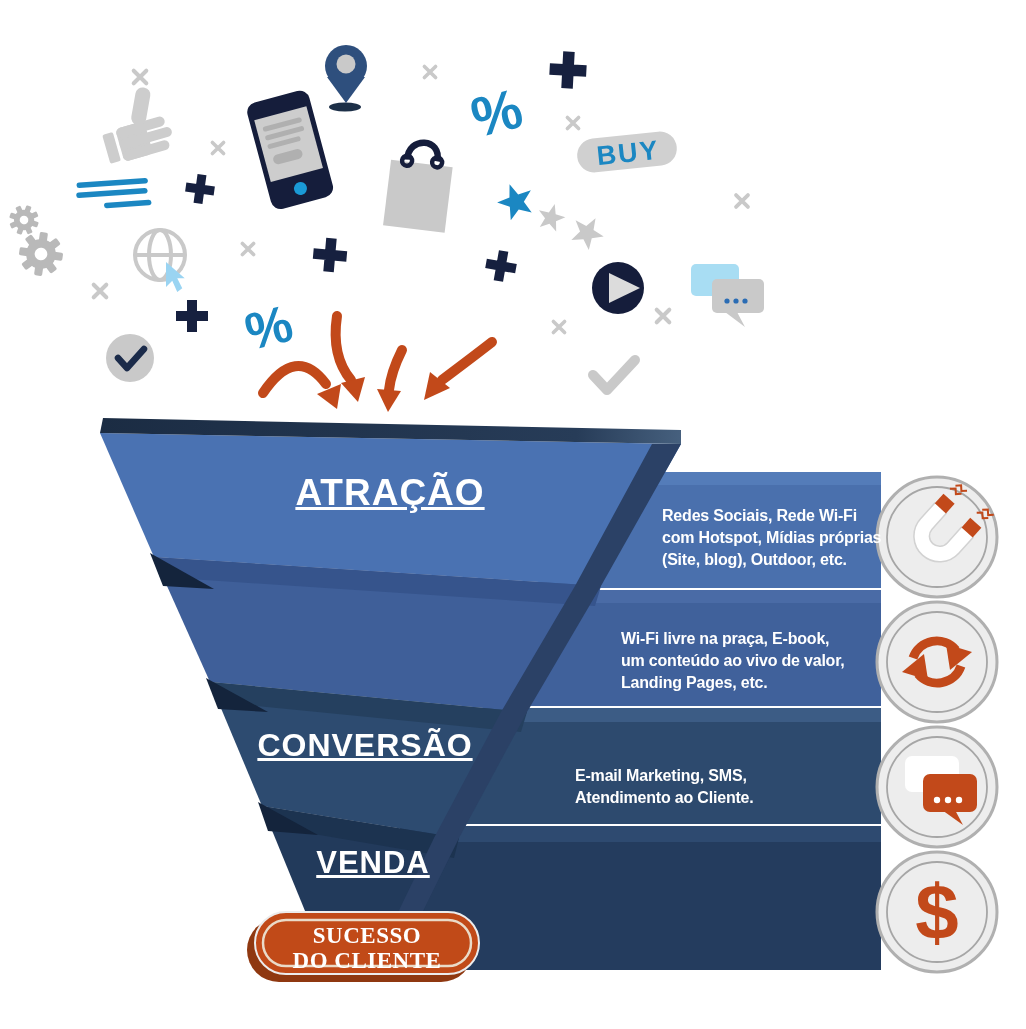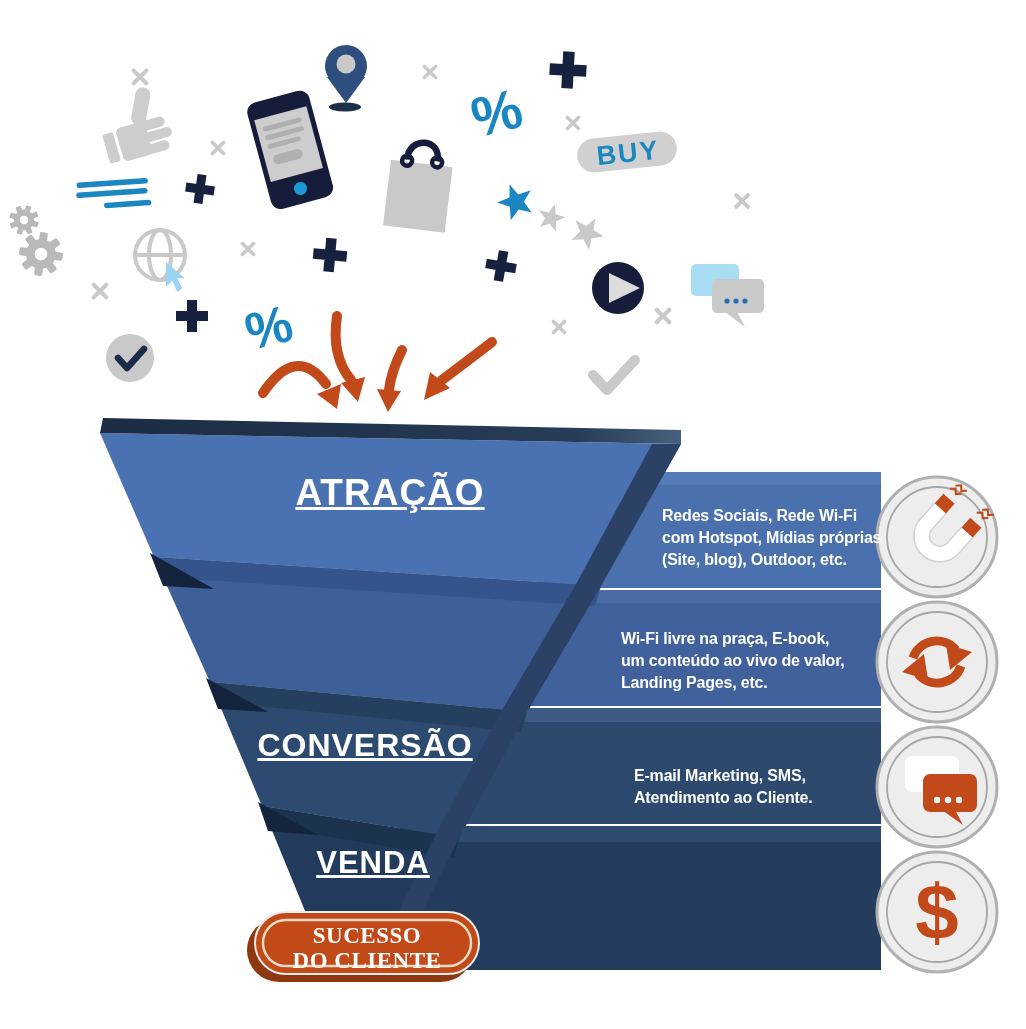--- a/index.html
+++ b/index.html
@@ -226,20 +226,20 @@
 <div class="ovl stage-label" style="left:260px;top:474px;width:260px;font-size:37px;">ATRAÇÃO</div>
 <div class="ovl stage-label" style="left:237px;top:729px;width:256px;font-size:32px;">CONVERSÃO</div>
 <div class="ovl stage-label" style="left:248px;top:847px;width:250px;font-size:31px;">VENDA</div>
 
 <div class="ovl desc" style="left:662px;top:505px;width:250px;">Redes Sociais, Rede Wi-Fi
 com Hotspot, Mídias próprias
 (Site, blog), Outdoor, etc.</div>
 <div class="ovl desc" style="left:621px;top:628px;width:270px;">Wi-Fi livre na praça, E-book,
 um conteúdo ao vivo de valor,
 Landing Pages, etc.</div>
-<div class="ovl desc" style="left:634px;top:765px;width:260px;">E-mail Marketing, SMS,
+<div class="ovl desc" style="left:575px;top:765px;width:260px;">E-mail Marketing, SMS,
 Atendimento ao Cliente.</div>
 
 <div class="ovl badge-text" style="left:255px;top:923px;font-family:Liberation Serif, serif;">
   <div>SUCESSO</div>
   <div>DO CLIENTE</div>
 </div>
 </div>
 
 </body></html>

